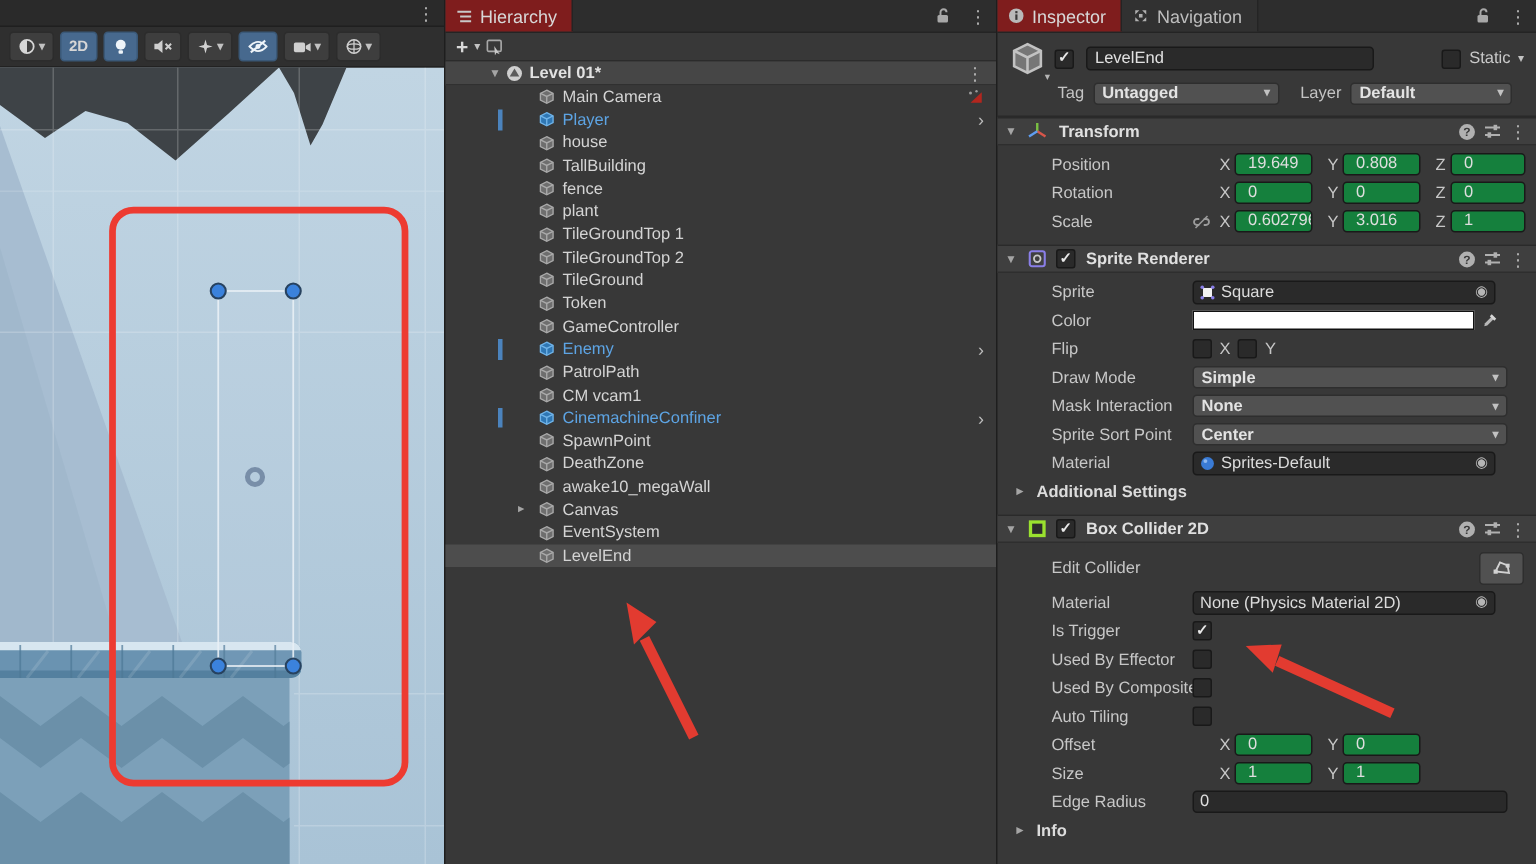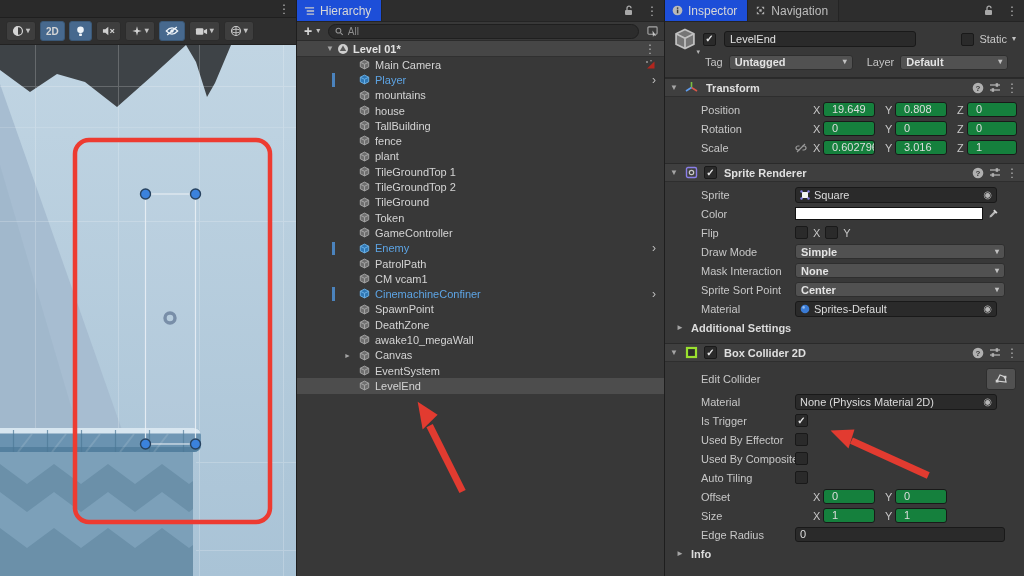--- a/index.html
+++ b/index.html
@@ -12,21 +12,21 @@
   .scene-toolbar{height:27px;background:#2f2f2f;border-bottom:1px solid #222;display:flex;align-items:center;gap:4px;padding:0 0 0 6px;}
   .tbtn{display:flex;align-items:center;justify-content:center;gap:2px;height:20px;padding:0 5px;background:#3e3e3e;border:1px solid #2c2c2c;border-radius:3px;color:#d6d6d6;font-size:10px;font-weight:bold;cursor:default;}
   .tbtn.active{background:#47698e;border-color:#3a5877;}
   .tbtn svg{display:block;}
   .caret{font-size:8px;color:#c2c2c2;line-height:1;}
   .scene-svg{position:absolute;left:0;top:45px;width:296px;height:531px;display:block;}
   
   .hierarchy-pane{left:296px;width:368px;background:#383838;border-left:1px solid #1e1e1e;}
   .inspector-pane{left:664px;width:360px;background:#383838;border-left:1px solid #1e1e1e;}
   .tabbar{height:22px;background:#2d2d2d;display:flex;align-items:flex-end;border-bottom:1px solid #242424;}
-  .tab{display:flex;align-items:center;gap:5px;height:21px;padding:0 10px 0 7px;background:#1d4ed8;border-right:1px solid #242424;color:#d8d8d8;font-size:12px;}
+  .tab{display:flex;align-items:center;gap:5px;height:21px;padding:0 10px 0 7px;background:#7f1d1d;border-right:1px solid #242424;color:#d8d8d8;font-size:12px;}
   .tab.inactive{background:#313131;color:#bdbdbd;}
   .tab-spacer{flex:1;}
   .bar-ico{display:flex;align-items:center;padding:0 6px;color:#a8a8a8;height:21px;}
   .kebab{font-size:12px;color:#b5b5b5;letter-spacing:0;}
   
   .h-toolbar{height:19px;display:flex;align-items:center;padding:0 6px 0 7px;gap:4px;border-bottom:1px solid #2b2b2b;}
   .plus{color:#d8d8d8;font-size:14px;font-weight:bold;line-height:1;}
   .h-search{flex:1;height:15px;background:#2c2c2c;border:1px solid #1f1f1f;border-radius:8px;display:flex;align-items:center;gap:4px;padding:0 6px;margin:0 4px;}
   .h-search input{background:transparent;border:none;outline:none;color:#cfcfcf;font-size:10px;width:100%;padding:0;}
   .h-search input::placeholder{color:#8d8d8d;}
@@ -245,27 +245,20 @@
         <svg width="10" height="11" viewBox="0 0 10 11">
             <rect x="1" y="5" width="7" height="5" rx="1" fill="#a8a8a8"></rect>
             <path d="M3 5 V3.2 A2 2 0 0 1 7 3.2" fill="none" stroke="#a8a8a8" stroke-width="1.3"></path>
           </svg>
       </span>
       <span class="bar-ico kebab">⋮</span>
     </div>
     <div class="h-toolbar">
       <span class="plus">+</span>
       <span class="caret">▾</span>
-      <div class="h-search">
-        <svg width="9" height="9" viewBox="0 0 10 10">
-            <circle cx="4" cy="4" r="2.8" fill="none" stroke="#9a9a9a" stroke-width="1.2"></circle>
-            <line x1="6.2" y1="6.2" x2="9" y2="9" stroke="#9a9a9a" stroke-width="1.2"></line>
-          </svg>
-        <input placeholder="All" style="">
-      </div>
       <svg width="11" height="11" viewBox="0 0 12 12">
           <rect x="1" y="1" width="10" height="8" rx="1" fill="none" stroke="#a8a8a8" stroke-width="1.2"></rect>
           <path d="M6 5 L10 11 L7.5 10 L6.5 12 Z" fill="#c8c8c8"></path>
         </svg>
     </div>
     <div class="h-tree">
       <div class="h-scene-row">
         <span class="fold">▼</span>
         <span class="sc-ico">
           <svg width="12" height="12" viewBox="0 0 12 12">
@@ -299,31 +292,20 @@
             <span class="sel-bar on"></span>
             <span class="h-exp"></span>
             <span class="h-cube prefab">
               <svg width="11" height="11" viewBox="0 0 12 12">
                 <path class="cf" d="M6 1.2 10.6 3.5 10.6 8.5 6 10.8 1.4 8.5 1.4 3.5 Z"></path>
                 <path class="cl" d="M1.4 3.5 6 5.8 10.6 3.5 M6 5.8 6 10.8"></path>
               </svg>
             </span>
             <span class="h-label prefab">Player</span>
             <span class="row-right chev">›</span>
-          </div>
-          <div class="h-row">
-            <span class="sel-bar"></span>
-            <span class="h-exp"></span>
-            <span class="h-cube">
-              <svg width="11" height="11" viewBox="0 0 12 12">
-                <path class="cf" d="M6 1.2 10.6 3.5 10.6 8.5 6 10.8 1.4 8.5 1.4 3.5 Z"></path>
-                <path class="cl" d="M1.4 3.5 6 5.8 10.6 3.5 M6 5.8 6 10.8"></path>
-              </svg>
-            </span>
-            <span class="h-label">mountains</span>
           </div>
           <div class="h-row">
             <span class="sel-bar"></span>
             <span class="h-exp"></span>
             <span class="h-cube">
               <svg width="11" height="11" viewBox="0 0 12 12">
                 <path class="cf" d="M6 1.2 10.6 3.5 10.6 8.5 6 10.8 1.4 8.5 1.4 3.5 Z"></path>
                 <path class="cl" d="M1.4 3.5 6 5.8 10.6 3.5 M6 5.8 6 10.8"></path>
               </svg>
             </span>

